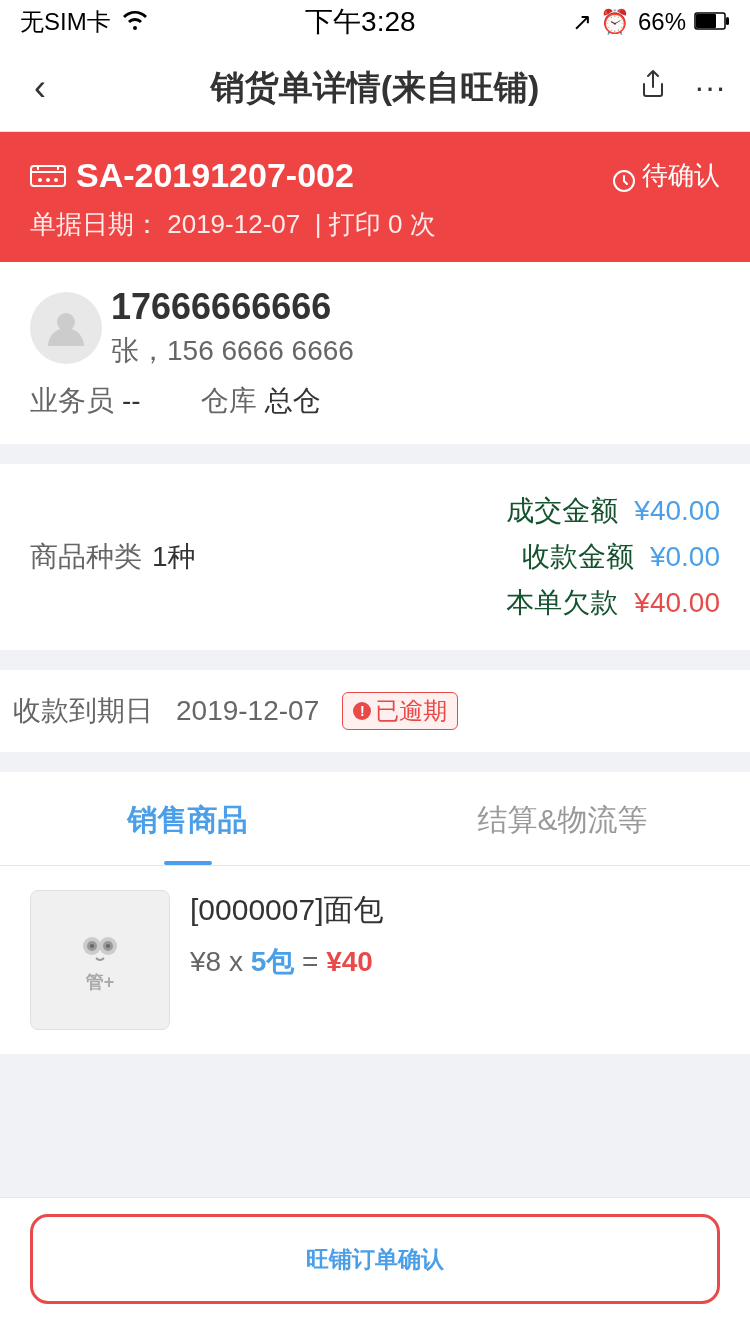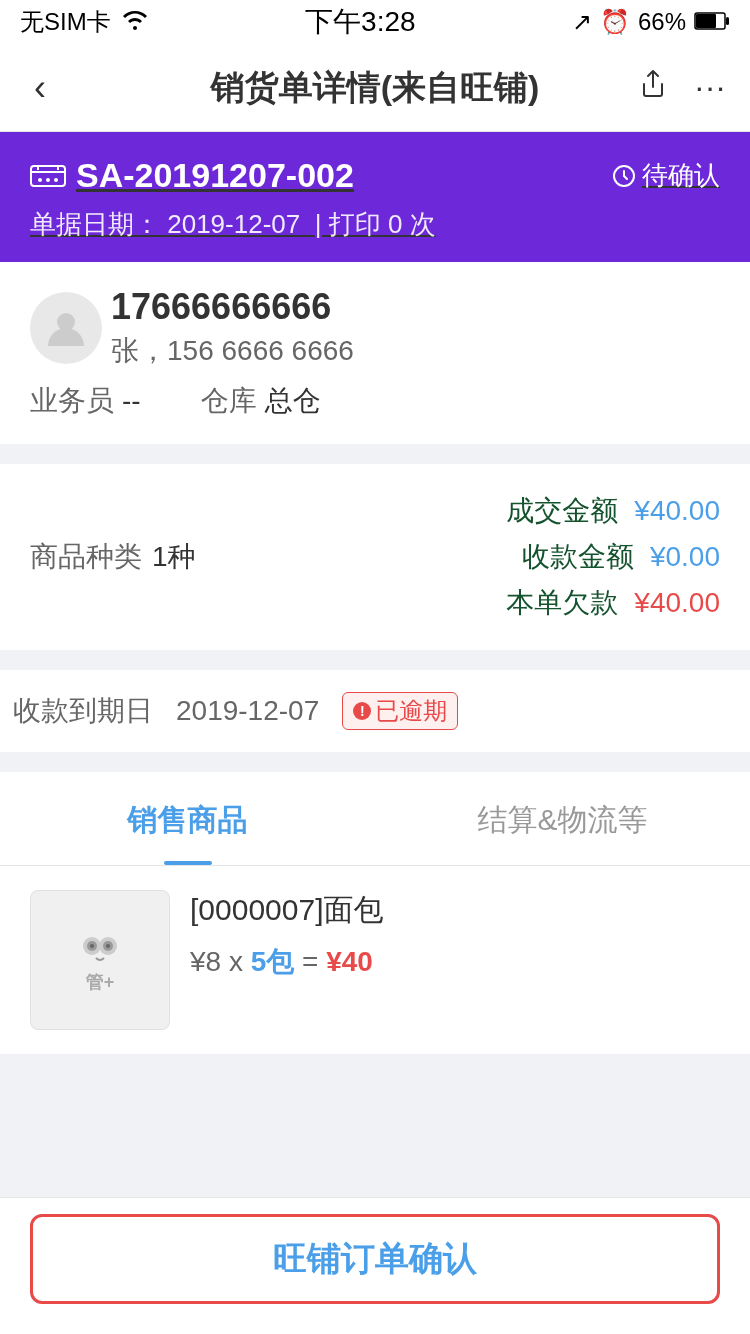--- a/index.html
+++ b/index.html
@@ -62,44 +62,43 @@
       gap: 24px;
     }
     .nav-icon-share, .nav-icon-more {
       font-size: 32px;
       color: #333;
       cursor: pointer;
     }
 
     
     .header-card {
-      background: #6d28d9;
+      background: #ef4444;
       padding: 24px 30px 20px;
       margin-bottom: 0;
-      text-decoration: underline;
     }
     .header-card-top {
       display: flex;
       justify-content: space-between;
       align-items: center;
       margin-bottom: 12px;
     }
     .order-number {
       font-size: 34px;
       font-weight: 700;
       color: #fff;
       display: flex;
       align-items: center;
       gap: 10px;
     }
     .order-status {
       font-size: 26px;
       color: #fff;
       display: flex;
-      align-items: center;
+      align-items: flex-end;
       gap: 6px;
     }
     .header-card-sub {
       font-size: 26px;
       color: rgba(255,255,255,0.9);
     }
 
     
     .white-section {
       background: #fff;
@@ -295,24 +294,24 @@
       left: 0;
       width: 750px;
       background: #fff;
       padding: 16px 30px 30px;
       border-top: 1px solid #e5e5e5;
     }
     .confirm-btn {
       width: 100%;
       height: 90px;
       border: 3px solid #e84a4a;
-      border-radius: 12px;
+      border-radius: 18px;
       background: #fff;
       color: #4a9fe8;
-      font-size: 34px;
+      font-size: 23px;
       font-weight: 600;
       cursor: pointer;
       display: flex;
       align-items: center;
       justify-content: center;
     }
   </style>
 </head>
 <body>
 

